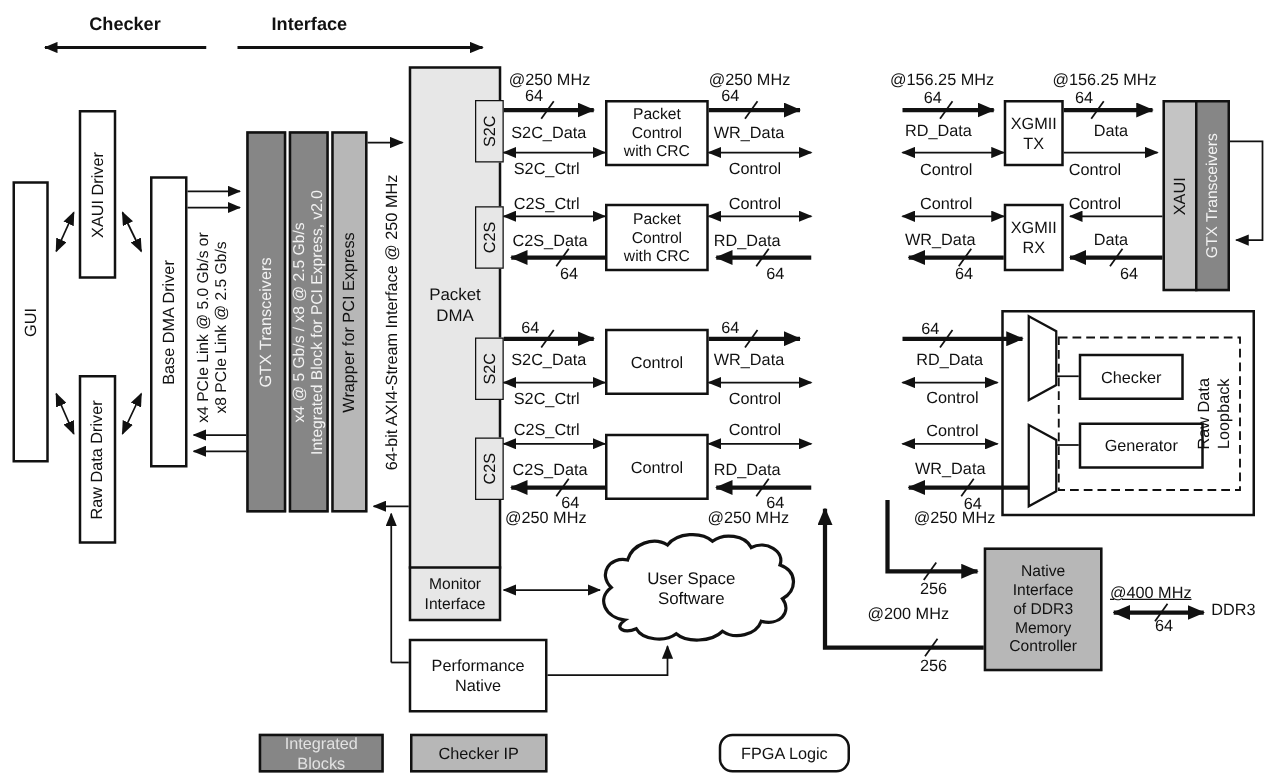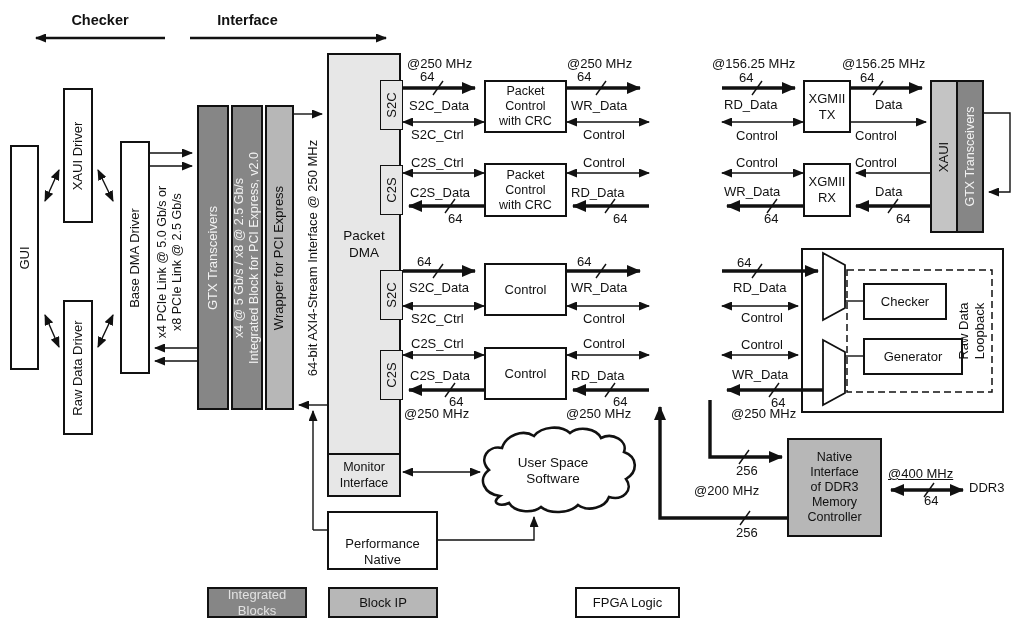--- a/index.html
+++ b/index.html
@@ -115,31 +115,31 @@
     <span class="blktxt">Generator</span>
   </div>
   <div class="ctr" style="position:absolute;left:953px;top:270px;width:38px;height:122px;z-index:6;">
     <span class="rot2 blktxt"><span>Raw Data</span><br><span>Loopback</span></span>
   </div>
 
   <div class="box ctr fill-med thickb" style="left:787px;top:438px;width:95px;height:99px;">
     <span class="sm"><span>Native</span><br><span>Interface</span><br><span>of DDR3</span><br><span>Memory</span><br><span>Controller</span></span>
   </div>
 
-  <div class="box ctr thickb" style="left:327px;top:511px;width:111px;height:59px;align-items:flex-end;">
+  <div class="box ctr thickb" style="left:327px;top:511px;width:111px;height:59px;">
     <span class="blktxt"><span>Performance</span><br><span>Native</span></span>
   </div>
 
   <div class="box ctr fill-dark" style="left:207px;top:587px;width:100px;height:31px;color:#e2e2e2;">
     <span class="blktxt">Integrated Blocks</span>
   </div>
   <div class="box ctr fill-med" style="left:328px;top:587px;width:110px;height:31px;">
-    <span class="blktxt">Block IP</span>
-  </div>
-  <div class="box ctr" style="left:575px;top:587px;width:105px;height:31px;">
+    <span class="blktxt">Checker IP</span>
+  </div>
+  <div class="box ctr" style="left:575px;top:587px;width:105px;height:31px;border-radius:11px;">
     <span class="blktxt">FPGA Logic</span>
   </div>
 
   <svg id="wires" width="1021" height="623" viewBox="0 0 1021 623">
     <defs>
       <marker id="ah-thin" markerUnits="userSpaceOnUse" markerWidth="11" markerHeight="9" refX="10" refY="4.5" orient="auto-start-reverse">
         <path d="M0,0 L11,4.5 L0,9 Z" fill="#111"></path>
       </marker>
       <marker id="ah-thick" markerUnits="userSpaceOnUse" markerWidth="14" markerHeight="12" refX="13" refY="6" orient="auto-start-reverse">
         <path d="M0,0 L14,6 L0,12 Z" fill="#111"></path>

